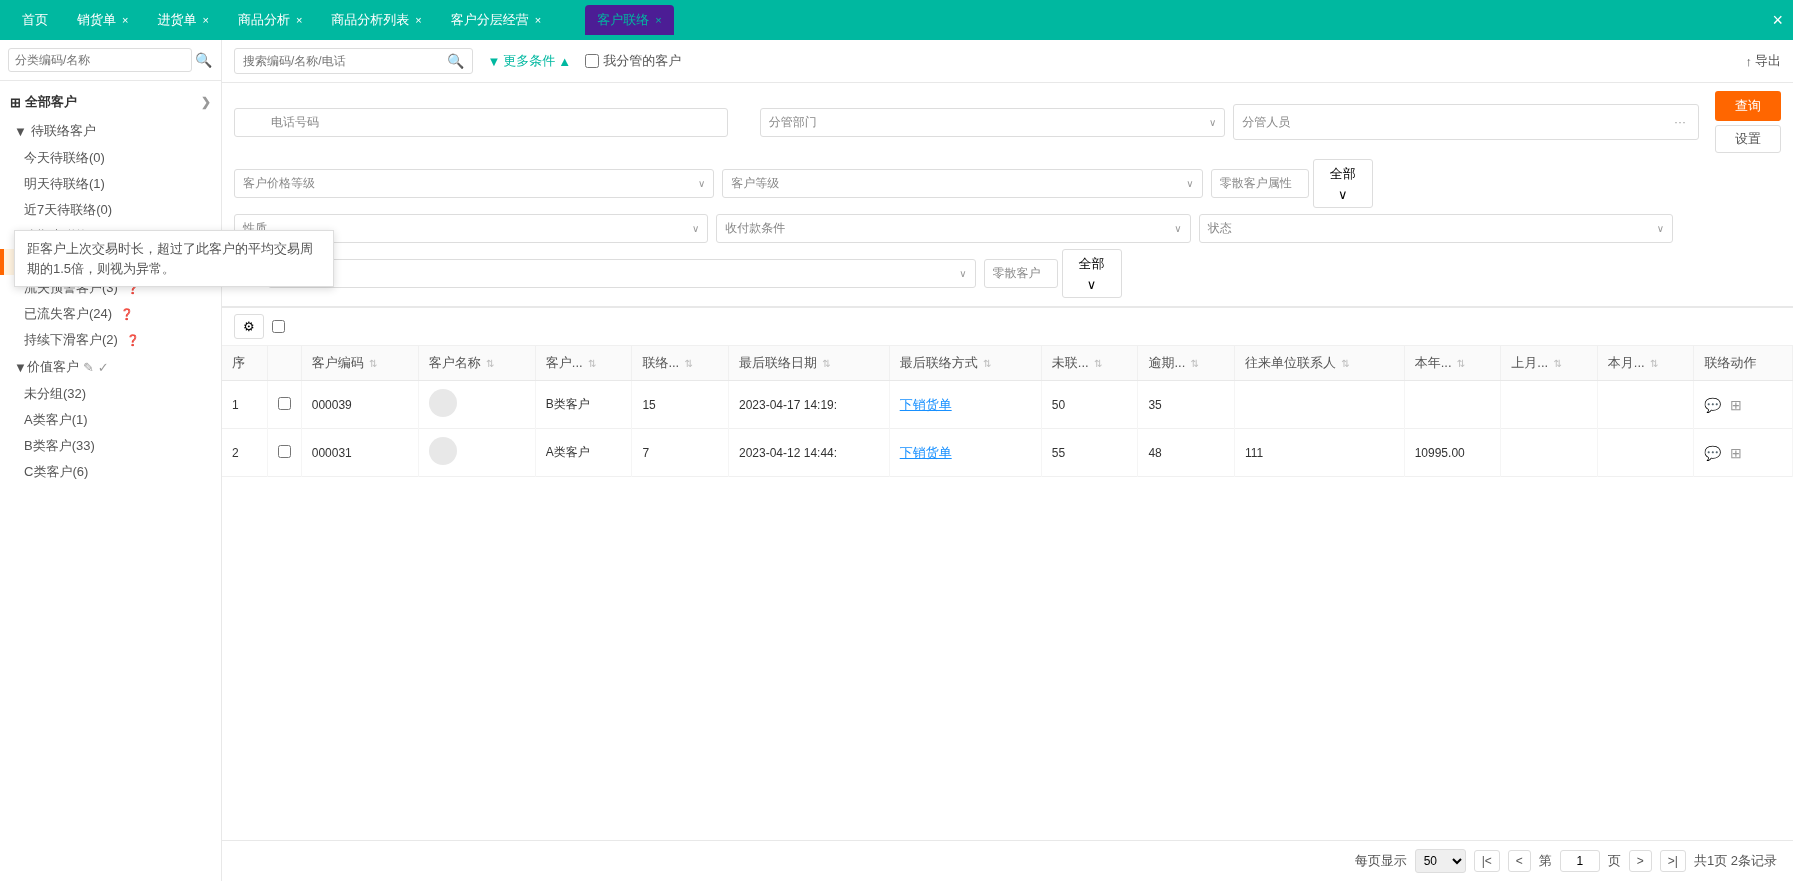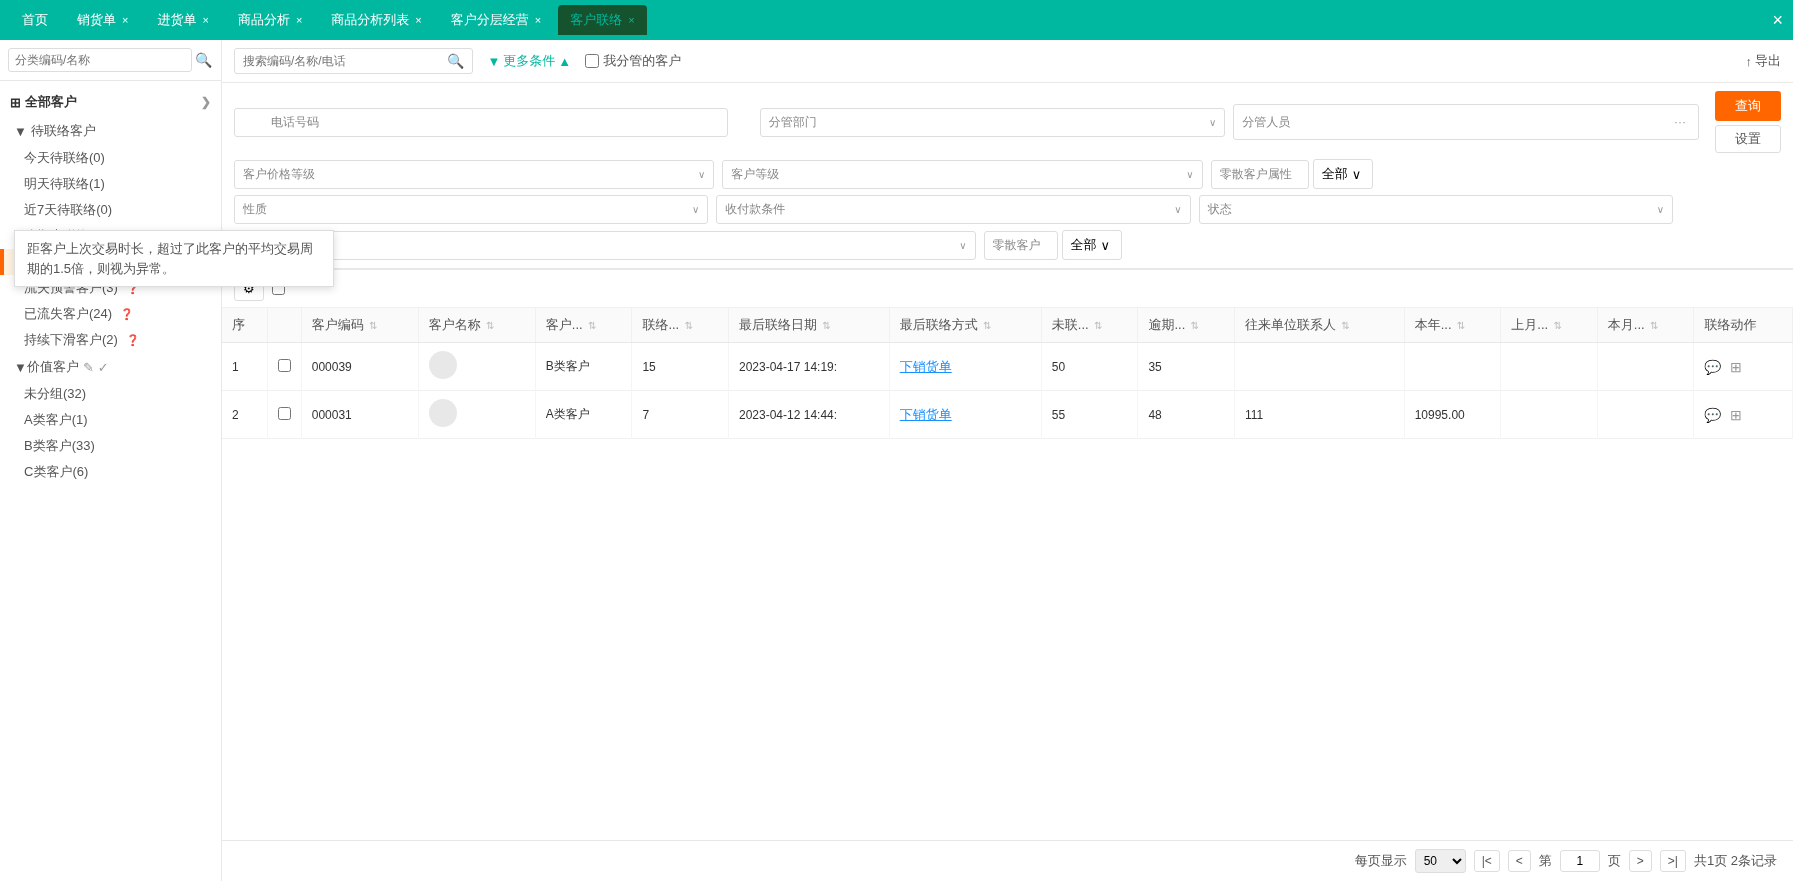--- a/index.html
+++ b/index.html
@@ -9,21 +9,21 @@
     .top-nav {
       display: flex; align-items: center;
       background: #00b8a0; height: 40px;
       padding: 0 10px; gap: 5px;
     }
     .nav-item {
       color: #fff; padding: 6px 12px; cursor: pointer;
       border-radius: 3px; white-space: nowrap; font-size: 13px;
       display: flex; align-items: center; gap: 4px;
     }
-    .nav-item.active { background: #14532d; color: #00b8a0; border-radius: 4px 4px 0 0; }
+    .nav-item.active { background: #4c1d95; color: #00b8a0; border-radius: 4px 4px 0 0; margin-left: 27px; }
     .nav-close { font-size: 11px; cursor: pointer; margin-left: 2px; }
     .top-nav-right { margin-left: auto; }
     .close-btn { color: #fff; cursor: pointer; font-size: 18px; }
 
     
     .main-layout { display: flex; height: calc(881px - 40px); }
 
     
     .sidebar {
       width: 222px; background: #fff; border-right: 1px solid #e8e8e8;
@@ -112,21 +112,21 @@
     }
     .filter-field .value { flex: 1; font-size: 12px; color: #333; }
     .filter-field .arrow { color: #999; font-size: 10px; margin-left: 4px; }
     .filter-ellipsis {
       display: flex; align-items: center; color: #999;
       font-size: 12px; cursor: pointer; padding: 5px 4px;
     }
     .filter-select-inline {
       display: flex; align-items: center; gap: 4px;
       border: 1px solid #ddd; border-radius: 3px; padding: 5px 8px;
-      cursor: pointer; min-width: 60px;
+      cursor: pointer; min-width: 60px; flex-direction: column;
     }
     .action-btns {
       display: flex; flex-direction: column; gap: 4px; margin-left: 8px;
     }
     .btn-query {
       background: #ff6600; color: #fff; border: none;
       padding: 6px 20px; border-radius: 3px; cursor: pointer;
       font-size: 13px; white-space: nowrap;
     }
     .btn-settings {

